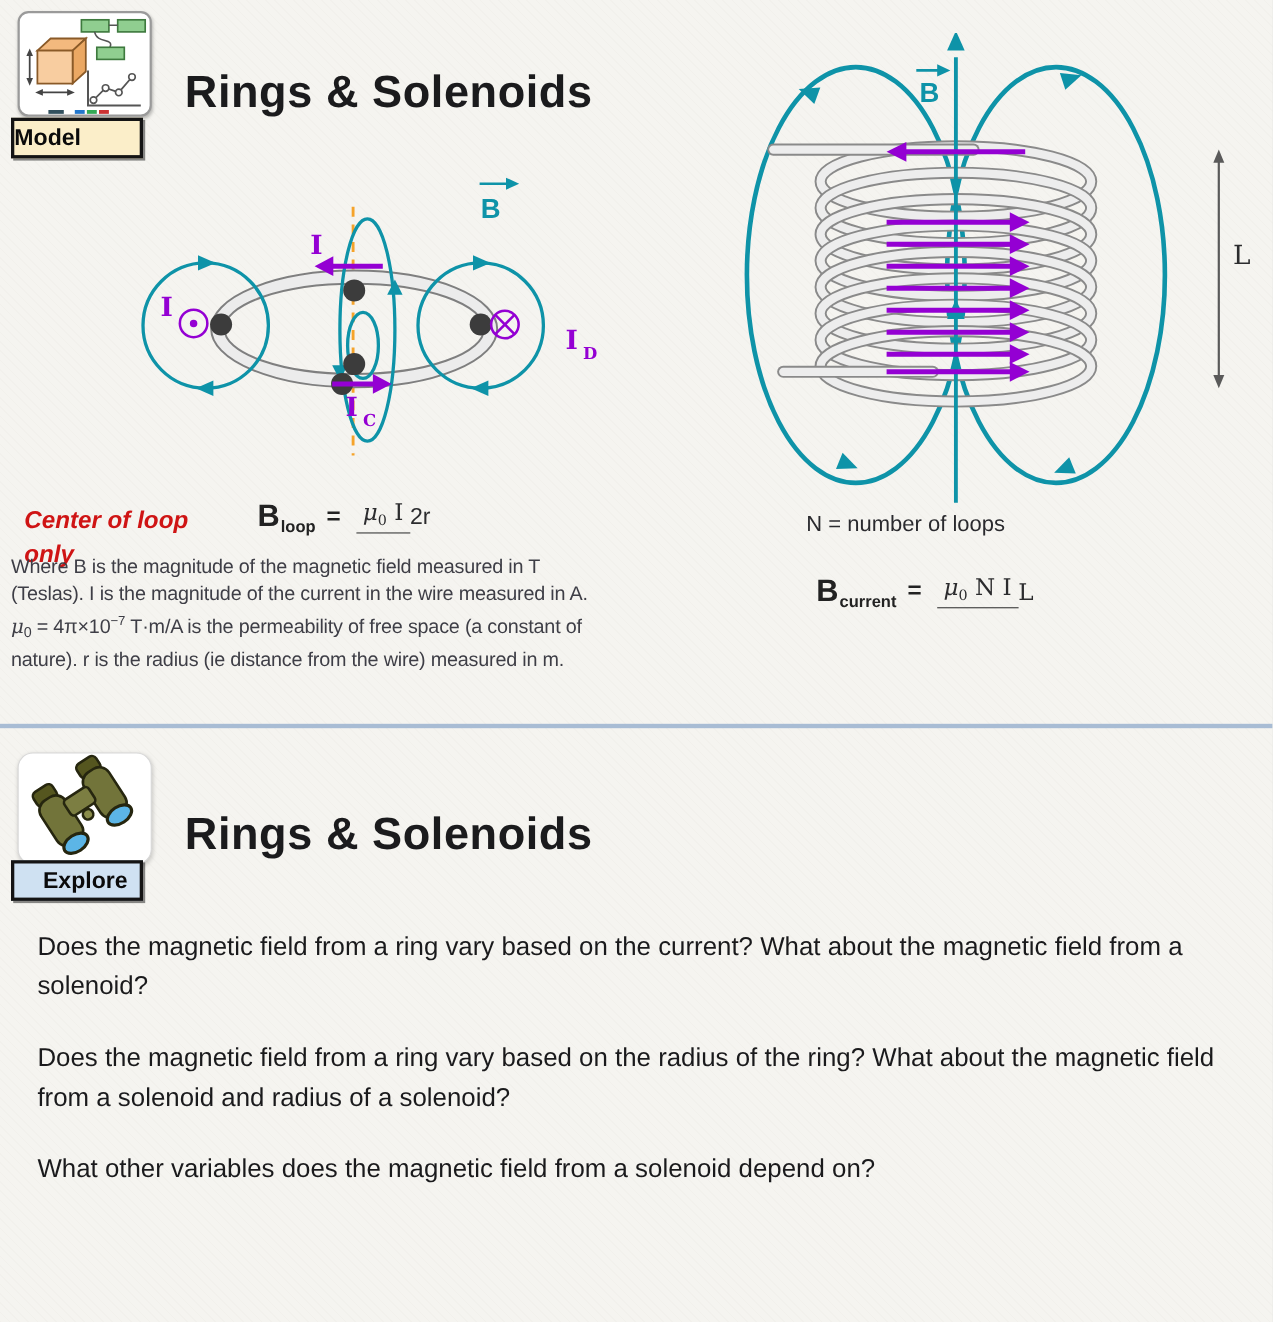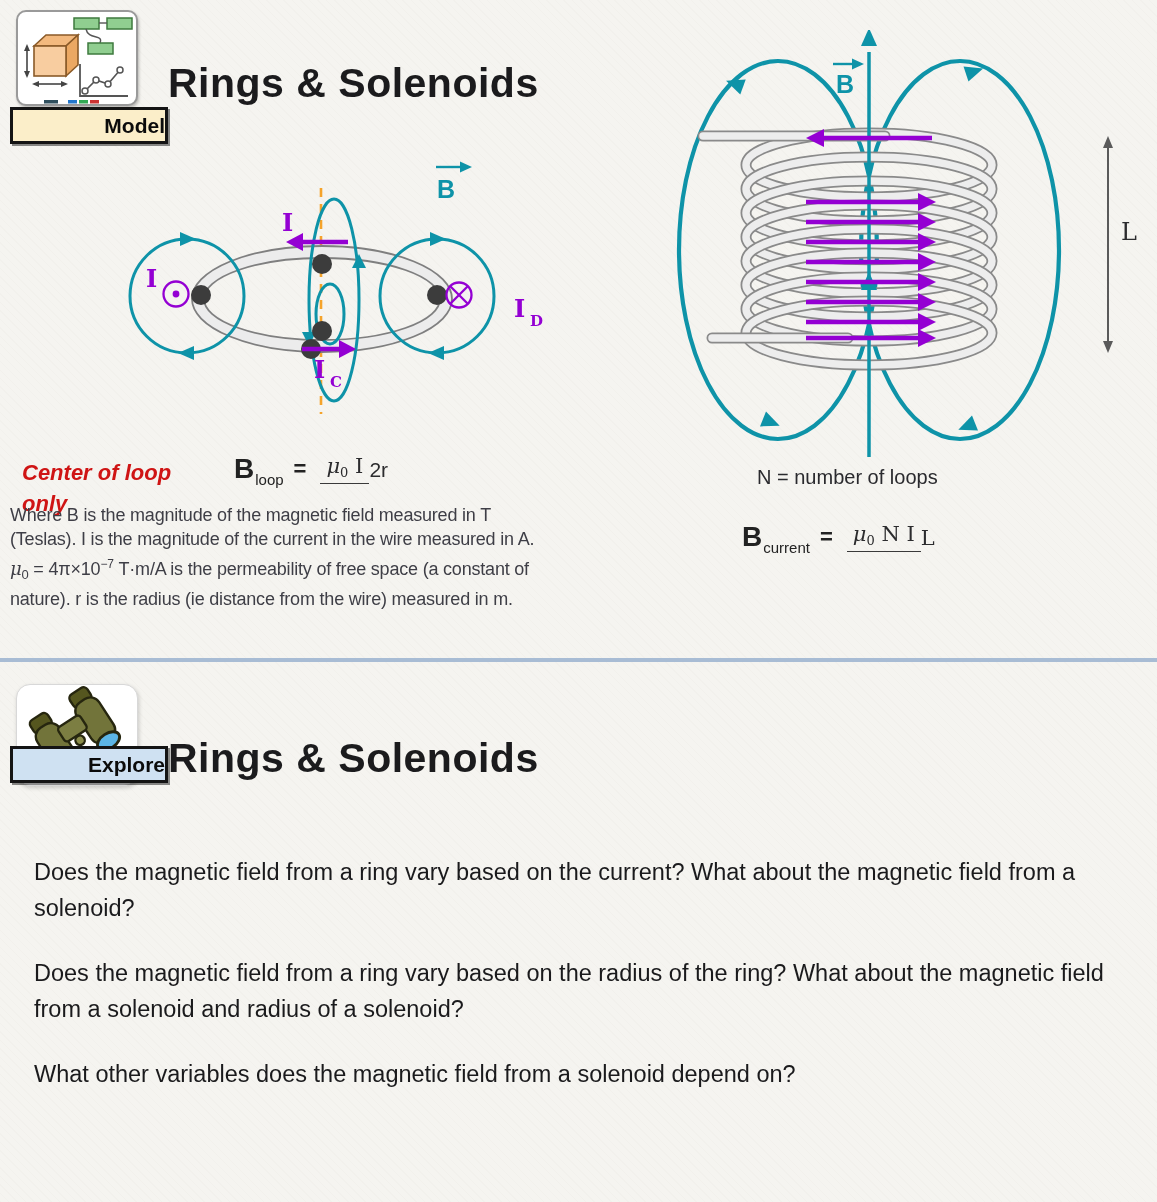--- a/index.html
+++ b/index.html
@@ -14,50 +14,50 @@
   .abs { position:absolute; }
 
   
   .icon-card {
     position:absolute; width:122px; height:96px; background:#ffffff;
     border:2px solid #9a9a9a; border-radius:10px;
     box-shadow:1px 2px 3px rgba(0,0,0,0.25);
   }
   .icon-card.soft { border:1px solid #d8d8d8; box-shadow:1px 2px 4px rgba(0,0,0,0.18); border-radius:14px; }
   .badge {
-    position:absolute; width:158px; height:37px;
-    border:3px solid #141414; display:flex; align-items:center; justify-content:flex-end;
+    position:absolute; width:120px; height:37px;
+    border:3px solid #141414; display:flex; align-items:center; justify-content:flex-start;
     font-weight:bold; font-size:21px; color:#0b0b0b;
     box-shadow:2px 2px 0 rgba(0,0,0,0.45);
   }
   .badge.model { background:#fbeec9; }
   .badge.explore { background:#cfe1f2; }
 
   .page-title { position:absolute; font-size:41px; color:#1b1b1d; letter-spacing:0.5px; }
 
   
   .cond { position:absolute; color:#cf1414; font-weight:bold; font-style:italic; font-size:22px; line-height:1.4; }
   .formula { position:absolute; display:flex; align-items:center; }
   .f-base { font-weight:bold; font-size:28px; color:#222; }
-  .f-sub  { font-weight:normal; font-size:15px; color:#222; position:relative; top:10px; margin-left:1px; }
+  .f-sub  { font-weight:bold; font-size:15px; color:#222; position:relative; top:10px; margin-left:1px; }
   .f-eq   { font-weight:bold; font-size:22px; margin:0 14px 0 10px; color:#222; }
   .frac { display:inline-flex; align-items:center; font-family:"DejaVu Serif", serif; font-size:21px; color:#2c2c2e; }
   .frac .num { padding:0 6px 3px; border-bottom:1.8px solid #3a3a3a; }
   .frac .den { padding-top:2px; }
   .mu { font-style:italic; }
   .mu-sub { font-size:13px; vertical-align:-4px; }
   .note-block { position:absolute; font-size:18px; line-height:24.4px; color:#3e3e46; letter-spacing:-0.2px; }
   .sup { font-size:12px; vertical-align:7px; }
-  .n-label { position:absolute; font-size:20px; color:#2a2a2e;margin-left:24px; }
+  .n-label { position:absolute; font-size:20px; color:#2a2a2e; }
   .sol-note { position:absolute; font-size:18px; color:#2a2a2e; }
 
   .divider { position:absolute; left:0; width:1157px; height:4px; background:#a8bcd4; }
 
   .questions { position:absolute; left:34px; top:838px; width:1072px; }
-  .questions p { margin:16px 0 29px; font-size:23.5px; line-height:36px; color:#1a1a1c; }
+  .questions p { margin:4px 0 29px; font-size:23.5px; line-height:36px; color:#1a1a1c; }
 
   svg text { font-family:"Liberation Sans", sans-serif; }
   svg text.serif { font-family:"DejaVu Serif", serif; }
 </style>
 </head>
 <body>
 
 <div class="page">
 
   <div class="icon-card" style="left:16px; top:10px;">
@@ -290,21 +290,21 @@
         <rect x="75" y="14" width="22" height="16" rx="5" fill="#55561f"></rect>
         <rect x="22" y="26" width="28" height="50" rx="11" fill="#72743a"></rect>
         <rect x="72" y="26" width="28" height="50" rx="11" fill="#72743a"></rect>
         <rect x="47" y="36" width="28" height="18" rx="4" fill="#7c7e42"></rect>
         <circle cx="61" cy="60" r="5" fill="#8a8c4a"></circle>
         <ellipse cx="36" cy="77" rx="13" ry="8" fill="#5cb5e6" stroke-width="3"></ellipse>
         <ellipse cx="86" cy="77" rx="13" ry="8" fill="#5cb5e6" stroke-width="3"></ellipse>
       </g>
     </svg>
   </div>
-  <div class="badge explore" style="left:10px; top:746px;">
+  <div class="badge explore" style="left:10px; top:782px;padding-left:26px;">
     <span>Explore</span>
   </div>
 
   <h1 class="page-title" style="left:168px; top:735px;">Rings &amp; Solenoids</h1>
 
   <div class="questions">
     <p>Does the magnetic field from a ring vary based on the current? What about the magnetic field from a solenoid?</p>
     <p>Does the magnetic field from a ring vary based on the radius of the ring? What about the magnetic field from a solenoid and radius of a solenoid?</p>
     <p>What other variables does the magnetic field from a solenoid depend on?</p>
   </div>

